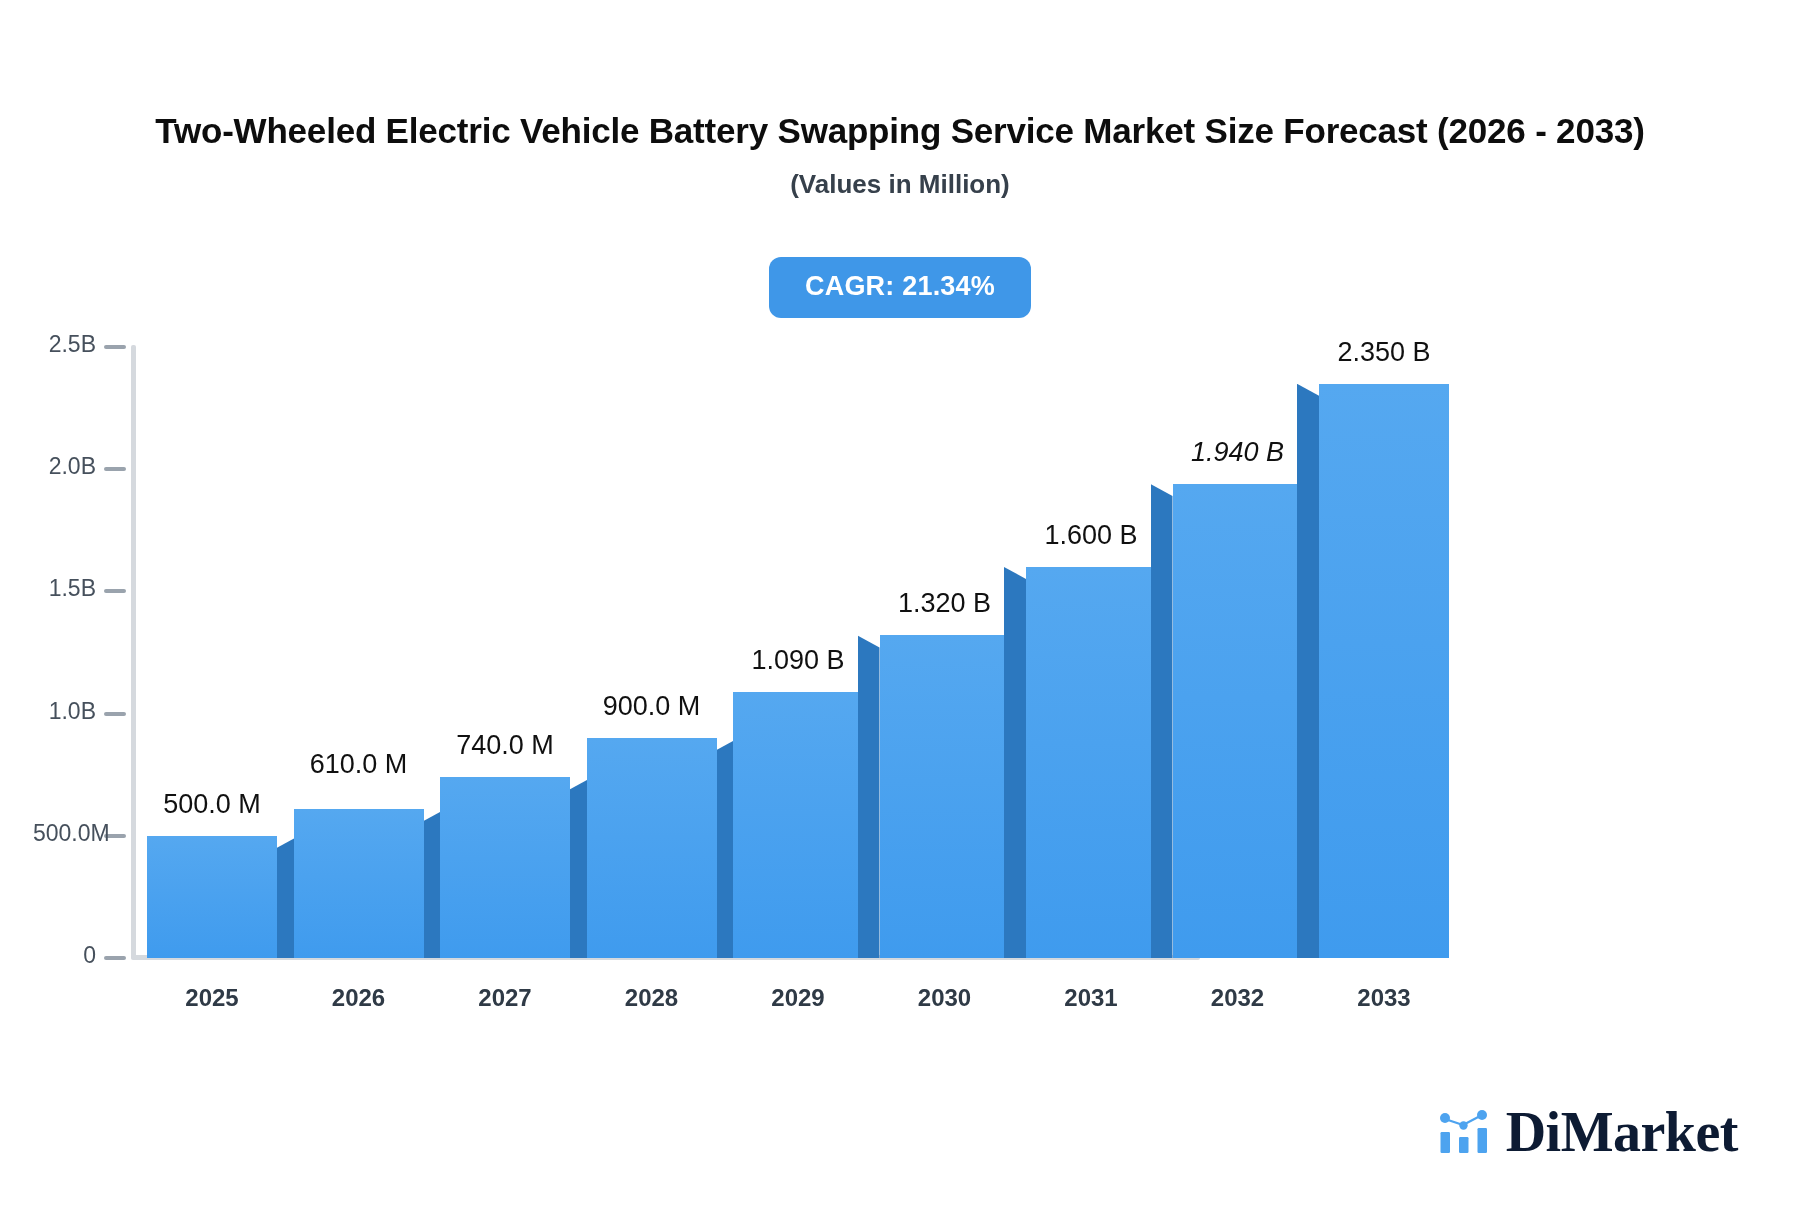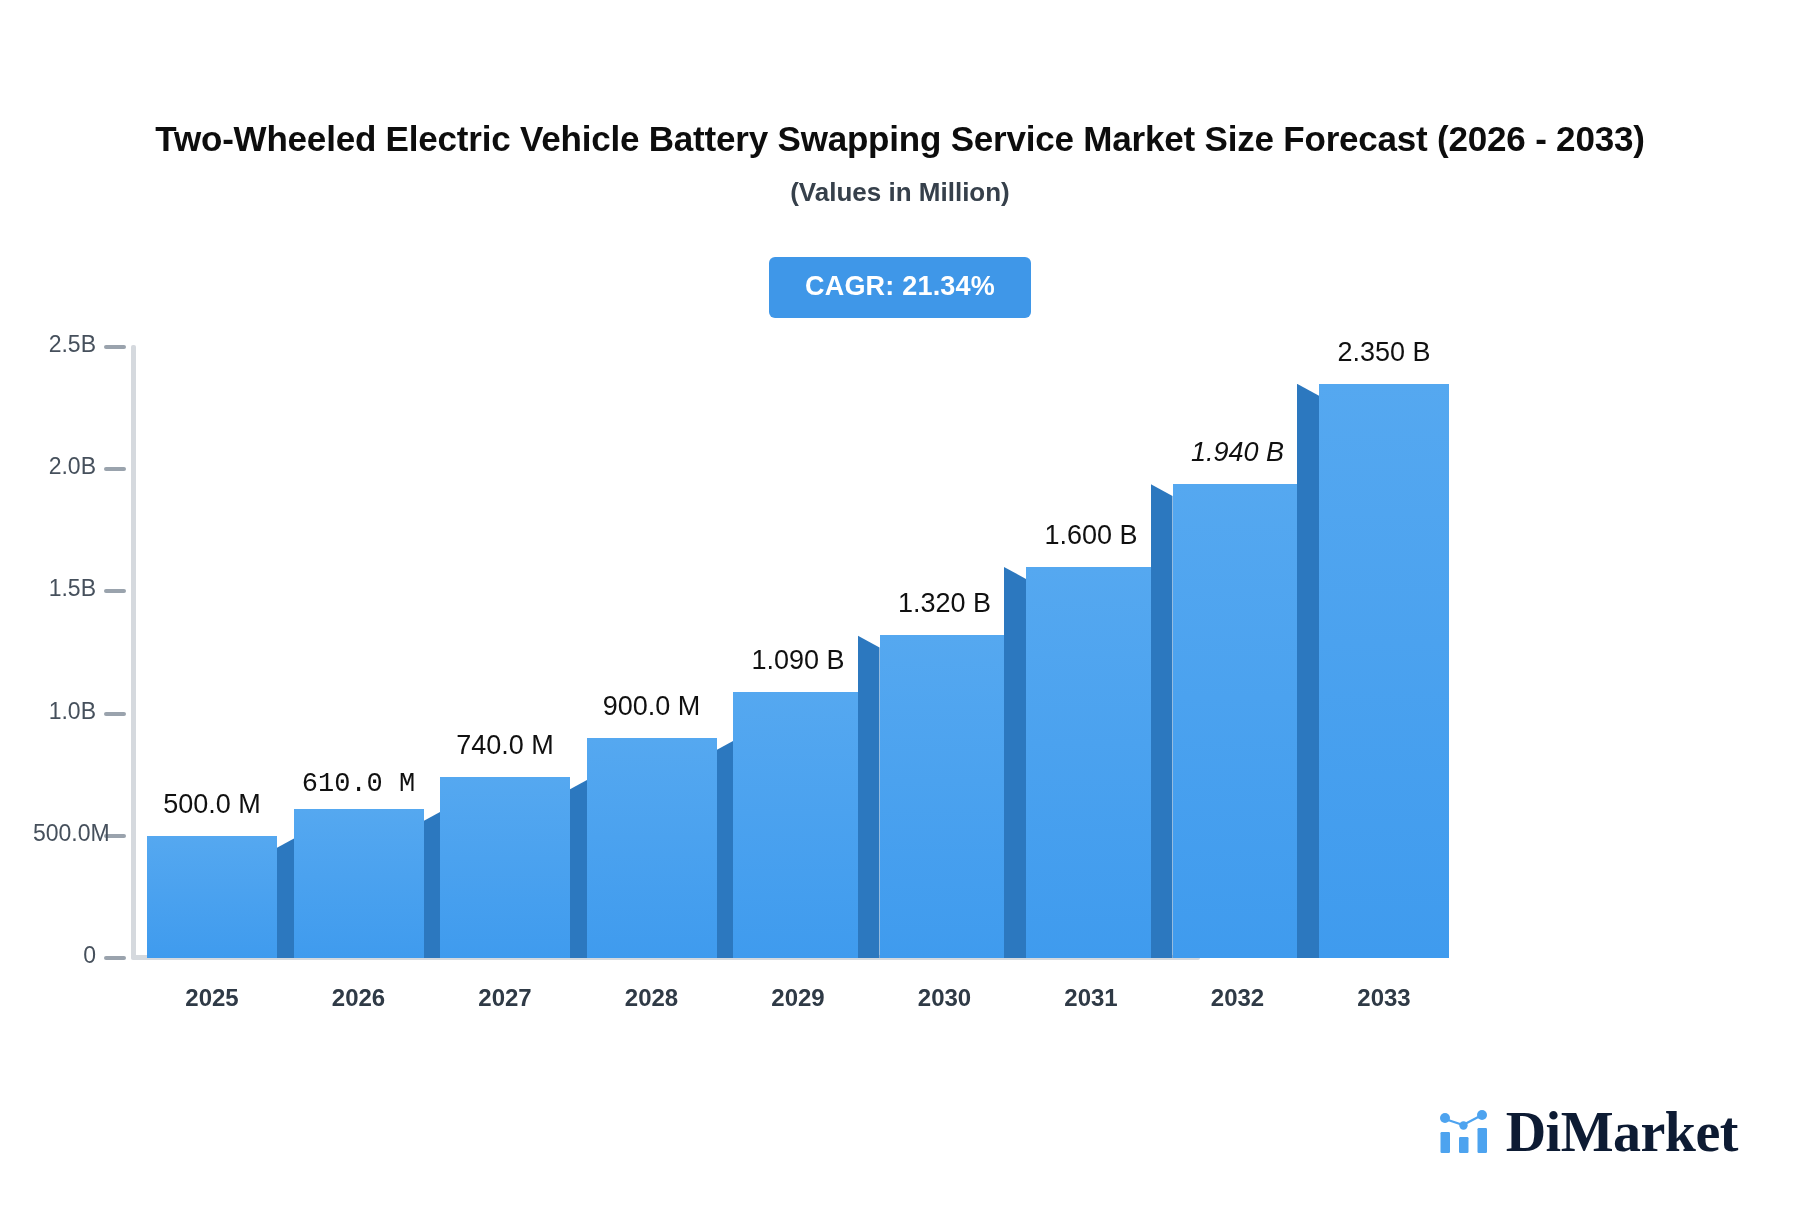--- a/index.html
+++ b/index.html
@@ -25,21 +25,21 @@
     width: 1800px;
     text-align: center;
   }
   .chart-title {
     font-size: 35px;
     font-weight: 700;
     color: #0d0d0d;
     line-height: 1.30;
     letter-spacing: -0.2px;
     max-width: 1560px;
-    margin: 8px auto;
+    margin: 0 auto;
     font-family: "Liberation Sans", sans-serif;
   }
   .chart-subtitle {
     margin-top: 15px;
     font-size: 26px;
     font-weight: 600;
     color: #36404b;
     font-family: "Liberation Sans", sans-serif;
   }
 
@@ -51,21 +51,21 @@
     width: 1800px;
     text-align: center;
   }
   .cagr-badge {
     display: inline-block;
     background: #3f97e8;
     color: #ffffff;
     font-size: 27px;
     font-weight: 600;
     padding: 14px 36px 16px 36px;
-    border-radius: 6px;
+    border-radius: 12px;
     letter-spacing: 0.2px;
   }
 
   
   
   .plot {
     position: absolute;
     left: 0;
     top: 0;
     width: 1800px;
@@ -217,21 +217,21 @@
   <div class="bars-layer" id="bars-layer">
       <div class="bar-group" style="left: 147px; width: 130px; height: 122.2px;">
         <div class="bar-side right" style="height: 122.2px; width: 22px;"></div>
         <div class="bar-face" style="height: 122.2px;"></div>
         <div class="bar-label" style="bottom: 138.2px;">500.0 M</div>
       </div>
       <div class="x-tick-label" style="left: 142px; width: 140px;">2025</div>
       <div class="bar-group" style="left: 293.5px; width: 130px; height: 149.084px;">
         <div class="bar-side right" style="height: 149.084px; width: 22px;"></div>
         <div class="bar-face" style="height: 149.084px;"></div>
-        <div class="bar-label" style="bottom: 159px; font-family: Liberation Mono, monospace;">610.0 M</div>
+        <div class="bar-label" style="bottom: 178px;">610.0 M</div>
       </div>
       <div class="x-tick-label" style="left: 288.5px; width: 140px;">2026</div>
       <div class="bar-group" style="left: 440px; width: 130px; height: 180.856px;">
         <div class="bar-side right" style="height: 180.856px; width: 22px;"></div>
         <div class="bar-face" style="height: 180.856px;"></div>
         <div class="bar-label" style="bottom: 196.856px;">740.0 M</div>
       </div>
       <div class="x-tick-label" style="left: 435px; width: 140px;">2027</div>
       <div class="bar-group" style="left: 586.5px; width: 130px; height: 270px;">
         <div class="bar-side right" style="height: 219.96px; width: 22px;"></div>

